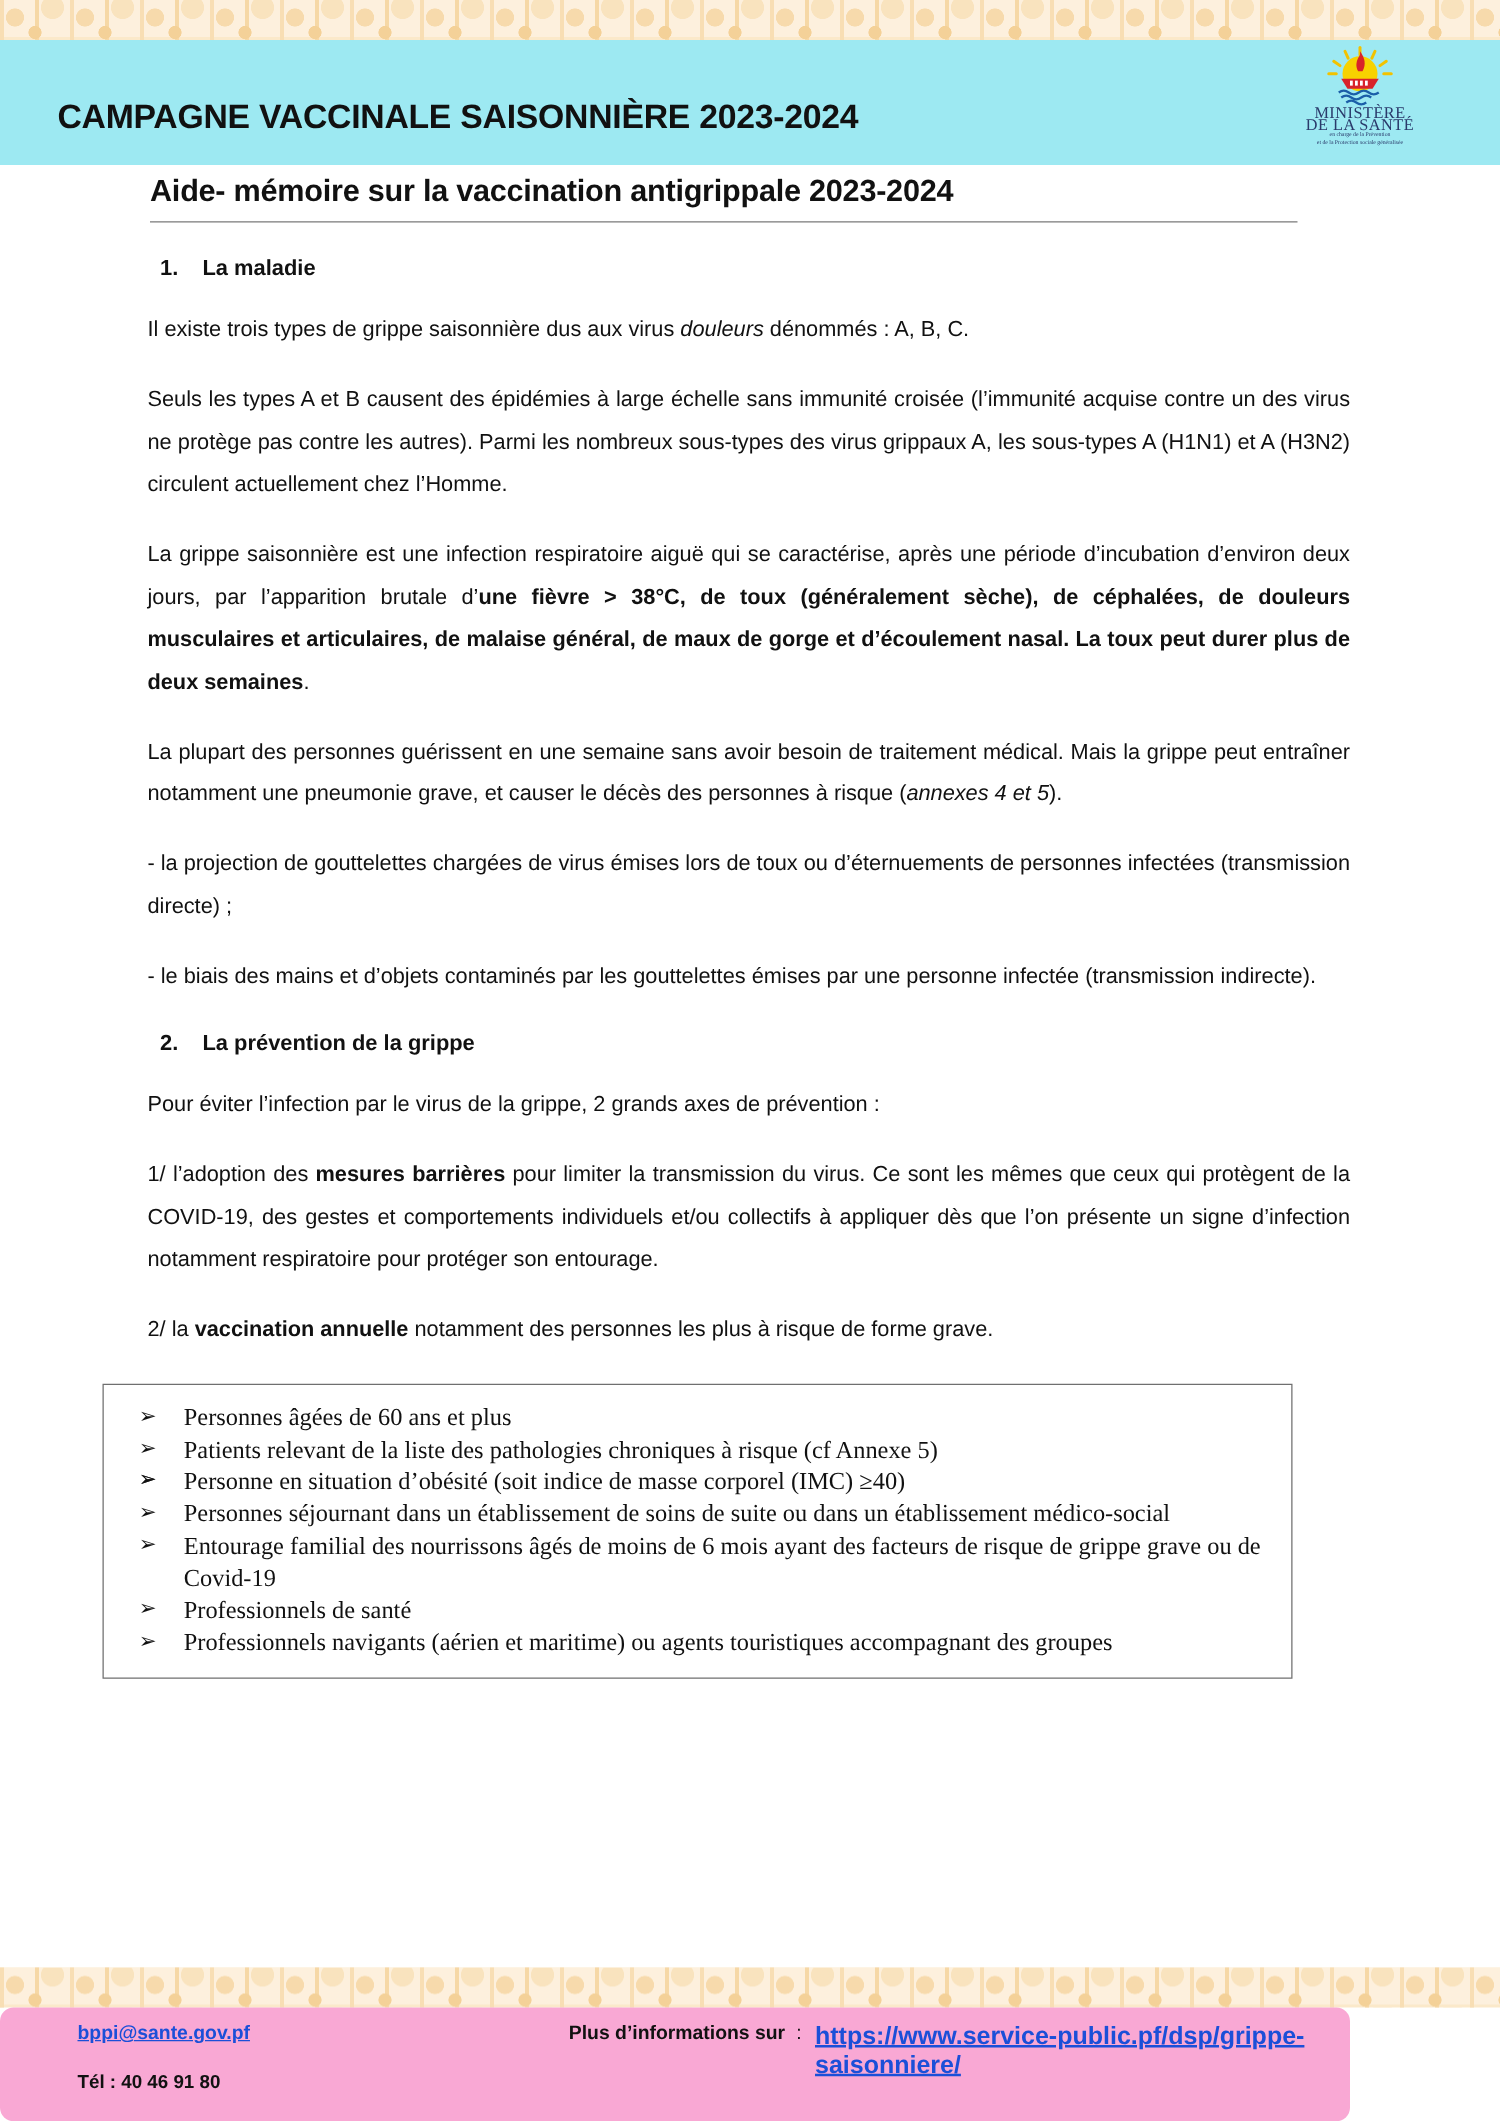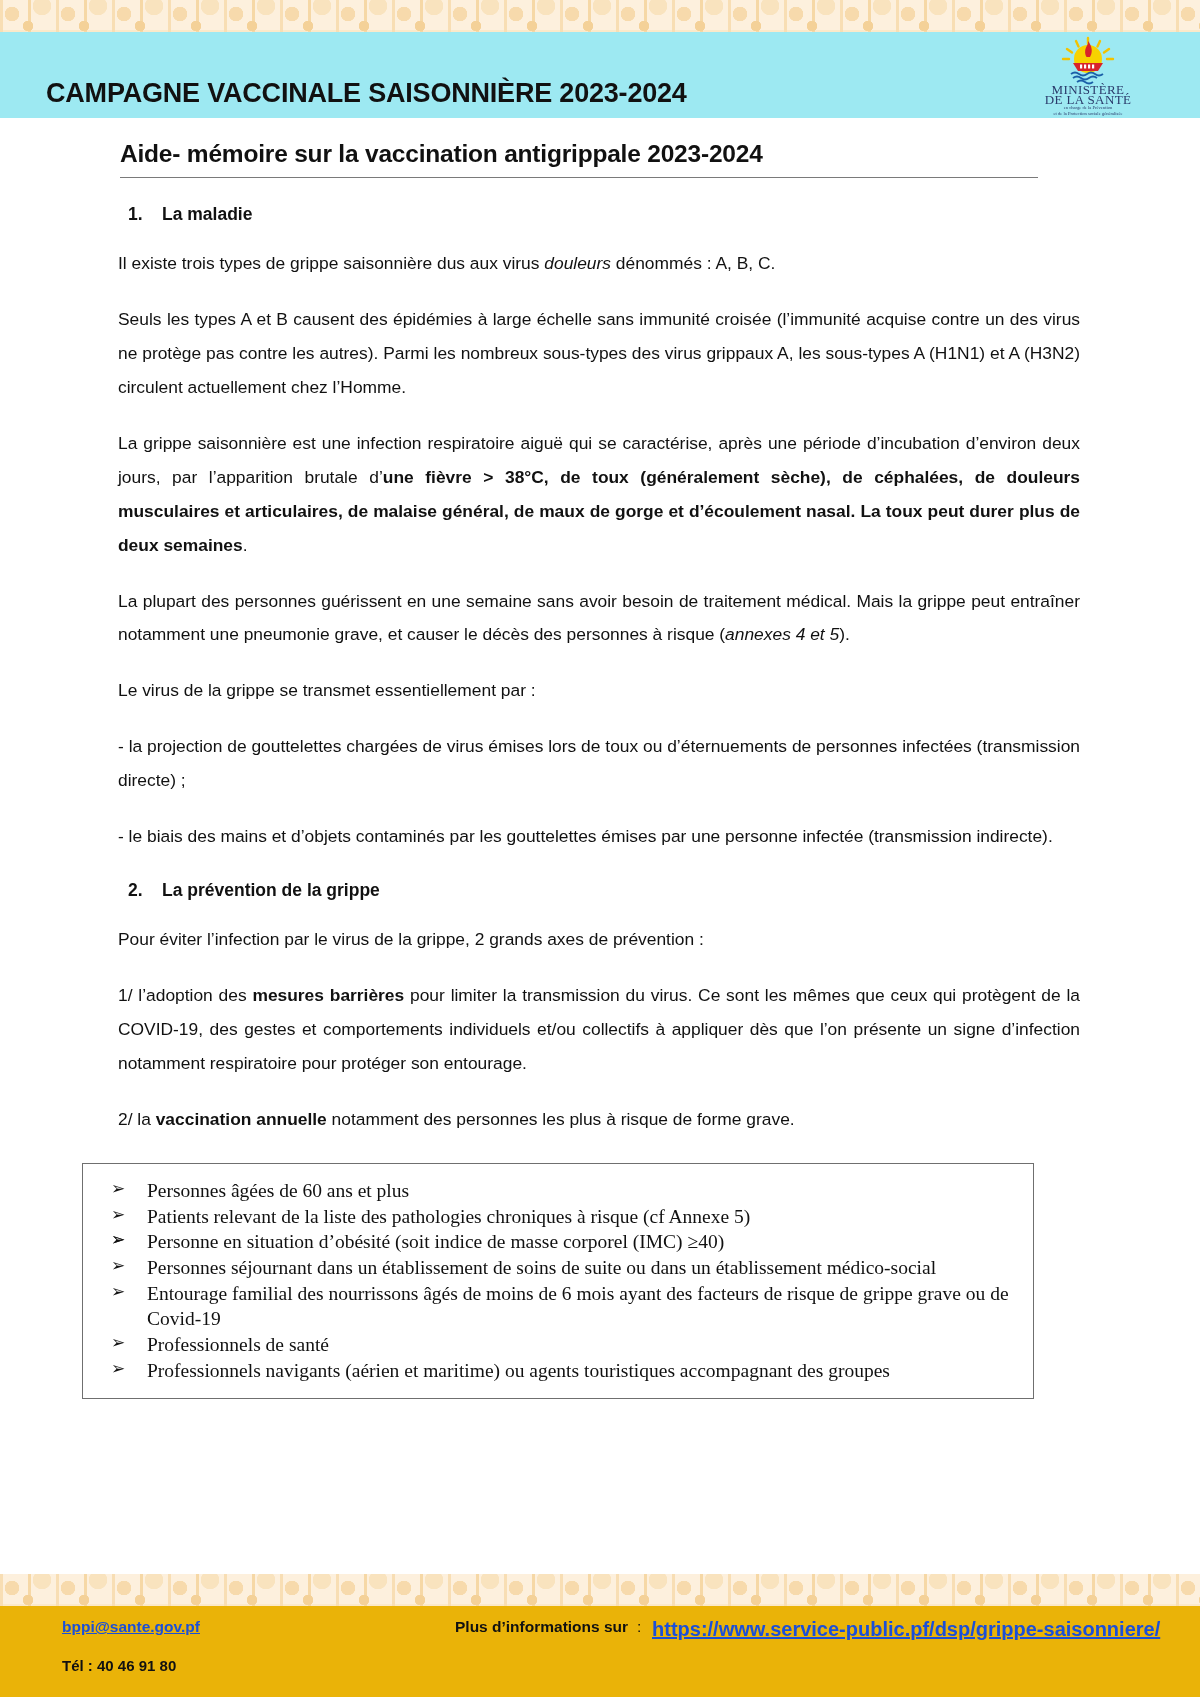--- a/index.html
+++ b/index.html
@@ -33,21 +33,21 @@
   }
   #band-top    { top: 0;    height: 32px; }
   #band-bottom { top: 1574px; height: 32px; }
 
   
   #header-banner {
     position: absolute;
     top: 32px;
     left: 0;
     width: 1200px;
-    height: 86px;
+    height: 100px;
     background: #9de9f2;
   }
   #header-title {
     position: absolute;
     left: 46px;
     top: 46px;
     font-size: 27px;
     font-weight: bold;
     letter-spacing: -0.2px;
     color: #111;
@@ -140,23 +140,24 @@
     top: 0;
     font-size: 17px;
     color: #111;
   }
 
   
   #footer-banner {
     position: absolute;
     top: 1606px;
     left: 0;
-    width: 1200px;
+    width: 1080px;
     height: 91px;
-    background: #eab308;
+    background: #f9a8d4;
+    border-radius: 11px;
   }
   #footer-email {
     position: absolute;
     left: 62px;
     top: 12px;
     font-size: 15.5px;
     color: #1b4fd8;
     text-decoration: underline;
     font-weight: bold;
   }
@@ -256,21 +257,20 @@
   <p class="body-par">Seuls les types A et B causent des épidémies à large échelle sans immunité croisée (l’immunité acquise contre un des virus ne protège pas contre les autres). Parmi les nombreux sous-types des virus grippaux A, les sous-types A (H1N1) et A (H3N2) circulent actuellement chez l’Homme.</p>
 
   <p class="body-par">
     <span>La grippe saisonnière est une infection respiratoire aiguë qui se caractérise, après une période d’incubation d’environ deux jours, par l’apparition brutale d’</span><b>une fièvre &gt; 38°C, de toux (généralement sèche), de céphalées, de douleurs musculaires et articulaires, de malaise général, de maux de gorge et d’écoulement nasal. La toux peut durer plus de deux semaines</b><span>.</span>
   </p>
 
   <p class="body-par">
     <span>La plupart des personnes guérissent en une semaine sans avoir besoin de traitement médical. Mais la grippe peut entraîner notamment une pneumonie grave, et causer le décès des personnes à risque (</span><i>annexes 4 et 5</i><span>).</span>
   </p>
 
-  <p class="body-par nojust">Le virus de la grippe se transmet essentiellement par :</p>
 
   <p class="body-par">- la projection de gouttelettes chargées de virus émises lors de toux ou d’éternuements de personnes infectées (transmission directe) ;</p>
 
   <p class="body-par">- le biais des mains et d’objets contaminés par les gouttelettes émises par une personne infectée (transmission indirecte).</p>
 
   <div class="section-heading">
     <span class="num">2.</span><span>La prévention de la grippe</span>
   </div>
 
   <p class="body-par nojust">Pour éviter l’infection par le virus de la grippe, 2 grands axes de prévention :</p>

